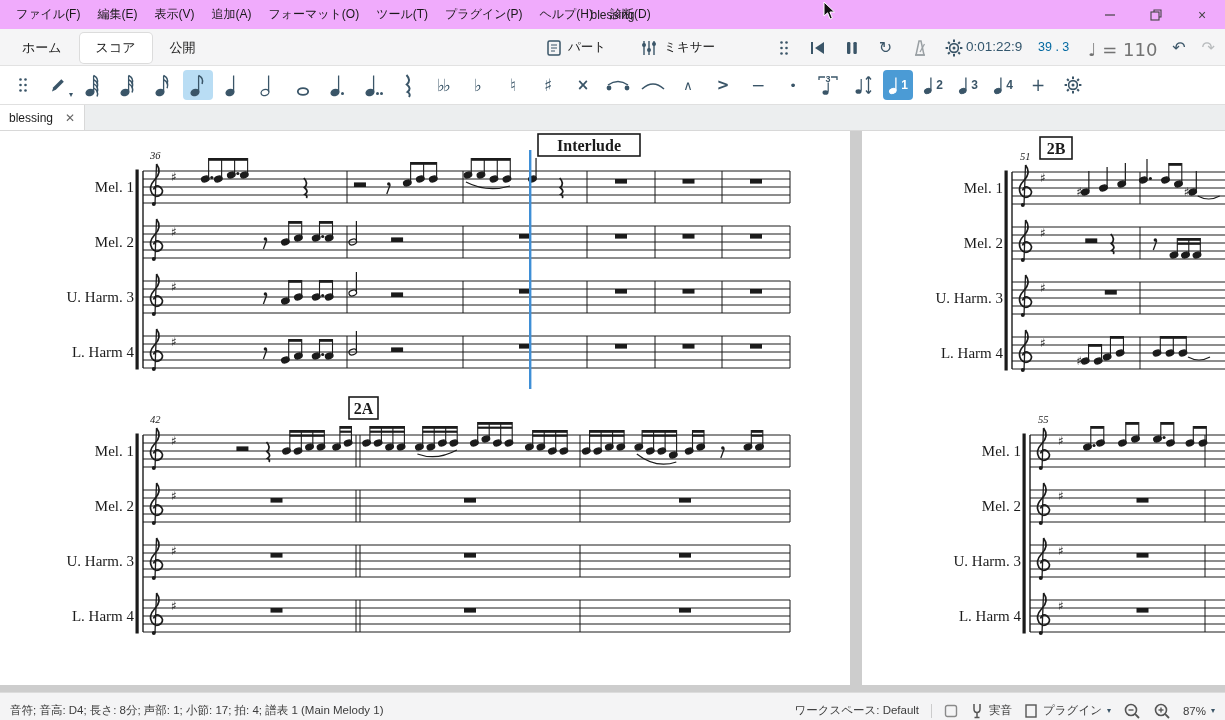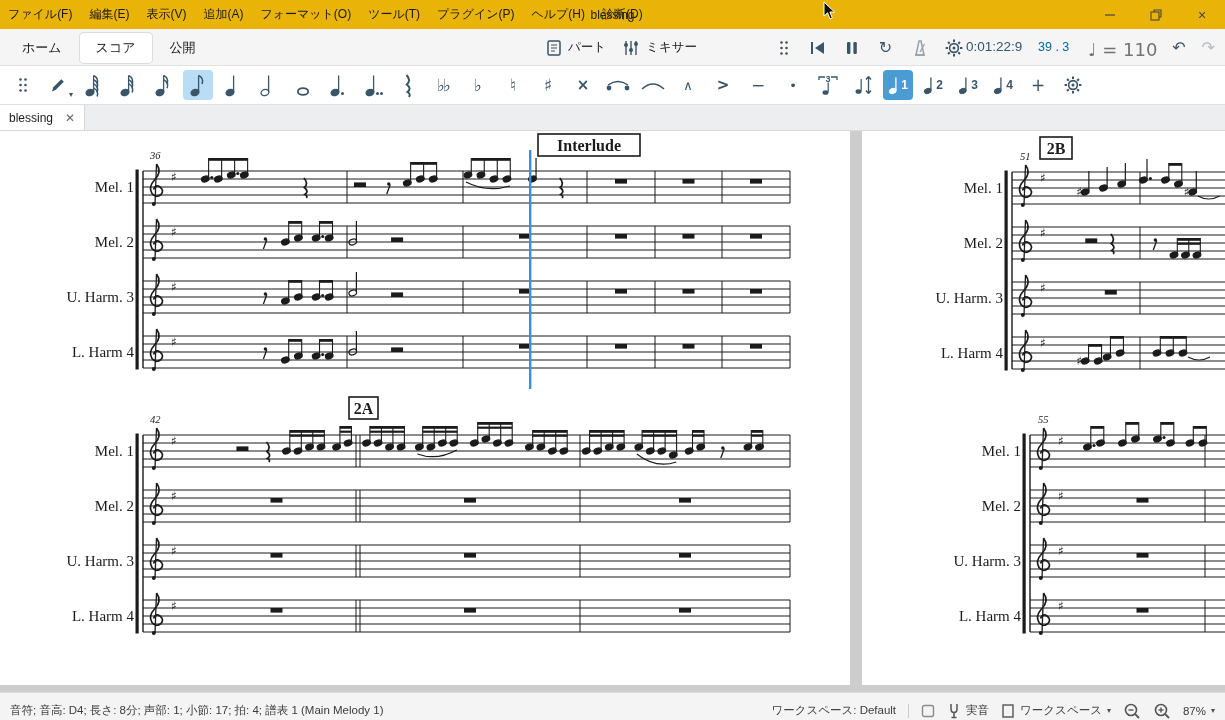--- a/index.html
+++ b/index.html
@@ -1,19 +1,19 @@
 <!DOCTYPE html>
 <html><head>
 <meta charset="utf-8">
 <style>
 *{margin:0;padding:0;box-sizing:border-box}
 html,body{width:1225px;height:720px;overflow:hidden;background:#fff;
   font-family:"Liberation Sans","DejaVu Sans",sans-serif;font-size:12px;color:#1a1a1a}
 
-#titlebar{height:29px;background:#eab308;display:flex;align-items:center;position:relative}
+#titlebar{height:29px;background:#f0abfc;display:flex;align-items:center;padding-left:8px;position:relative}
 #menus{display:flex;gap:1px}
 .menu-item{padding:4px 8px;border-radius:3px;white-space:nowrap}
 #win-title{position:absolute;left:50%;transform:translateX(-50%);color:#222}
 #win-controls{position:absolute;right:0;top:0;height:29px;display:flex}
 .winbtn{width:46px;height:29px;display:flex;align-items:center;justify-content:center;color:#444;font-size:14px}
 
 #ribbon{height:37px;background:#f5f5f6;position:relative;border-bottom:1px solid #e2e2e2}
 .rtabs{position:absolute;left:6px;top:4px;display:flex;gap:2px}
 .rtab{padding:6px 16px;border-radius:4px;font-size:13px}
 .rtab.active{background:#fff;box-shadow:0 0 0 1px #dcdcdc}
@@ -95,21 +95,21 @@
       </div>
   </div>
 </div>
 
 <div id="ribbon">
   <div class="rtabs" id="rtabs">
       <div class="rtab">ホーム</div>
       <div class="rtab active">スコア</div>
       <div class="rtab">公開</div>
     </div>
-  <div class="rgroup" style="left:538px;">
+  <div class="rgroup" style="left:538px;gap:18px">
     <div class="rbtn">
       <span class="icon">
           <svg width="16" height="18" viewBox="0 0 16 18">
             <rect x="2" y="2" width="12" height="14" rx="1.5" fill="none" stroke="#3a5568" stroke-width="1.5"></rect>
             <line x1="5" y1="6" x2="11" y2="6" stroke="#3a5568"></line>
             <line x1="5" y1="9" x2="11" y2="9" stroke="#3a5568"></line>
             <line x1="5" y1="12" x2="9" y2="12" stroke="#3a5568"></line>
           </svg>
         </span>
       <span>パート</span>
@@ -934,21 +934,21 @@
           </svg>
         </span>
       <span>実音</span>
     </span>
     <span class="sb-item">
       <span class="icon">
           <svg width="14" height="16" viewBox="0 0 14 16">
             <rect x="2" y="2" width="10" height="12" fill="none" stroke="#555" stroke-width="1.4"></rect>
           </svg>
         </span>
-      <span>ワークスペース</span>
+      <span>プラグイン</span>
       <span class="caret">▾</span>
     </span>
     <span class="icon">
         <svg width="18" height="18" viewBox="0 0 18 18">
           <circle cx="8" cy="8" r="5.5" fill="none" stroke="#555" stroke-width="1.6"></circle>
           <line x1="12.2" y1="12.2" x2="16" y2="16" stroke="#555" stroke-width="1.8"></line>
           <line x1="5.5" y1="8" x2="10.5" y2="8" stroke="#555" stroke-width="1.4"></line>
         </svg>
       </span>
     <span class="icon">

